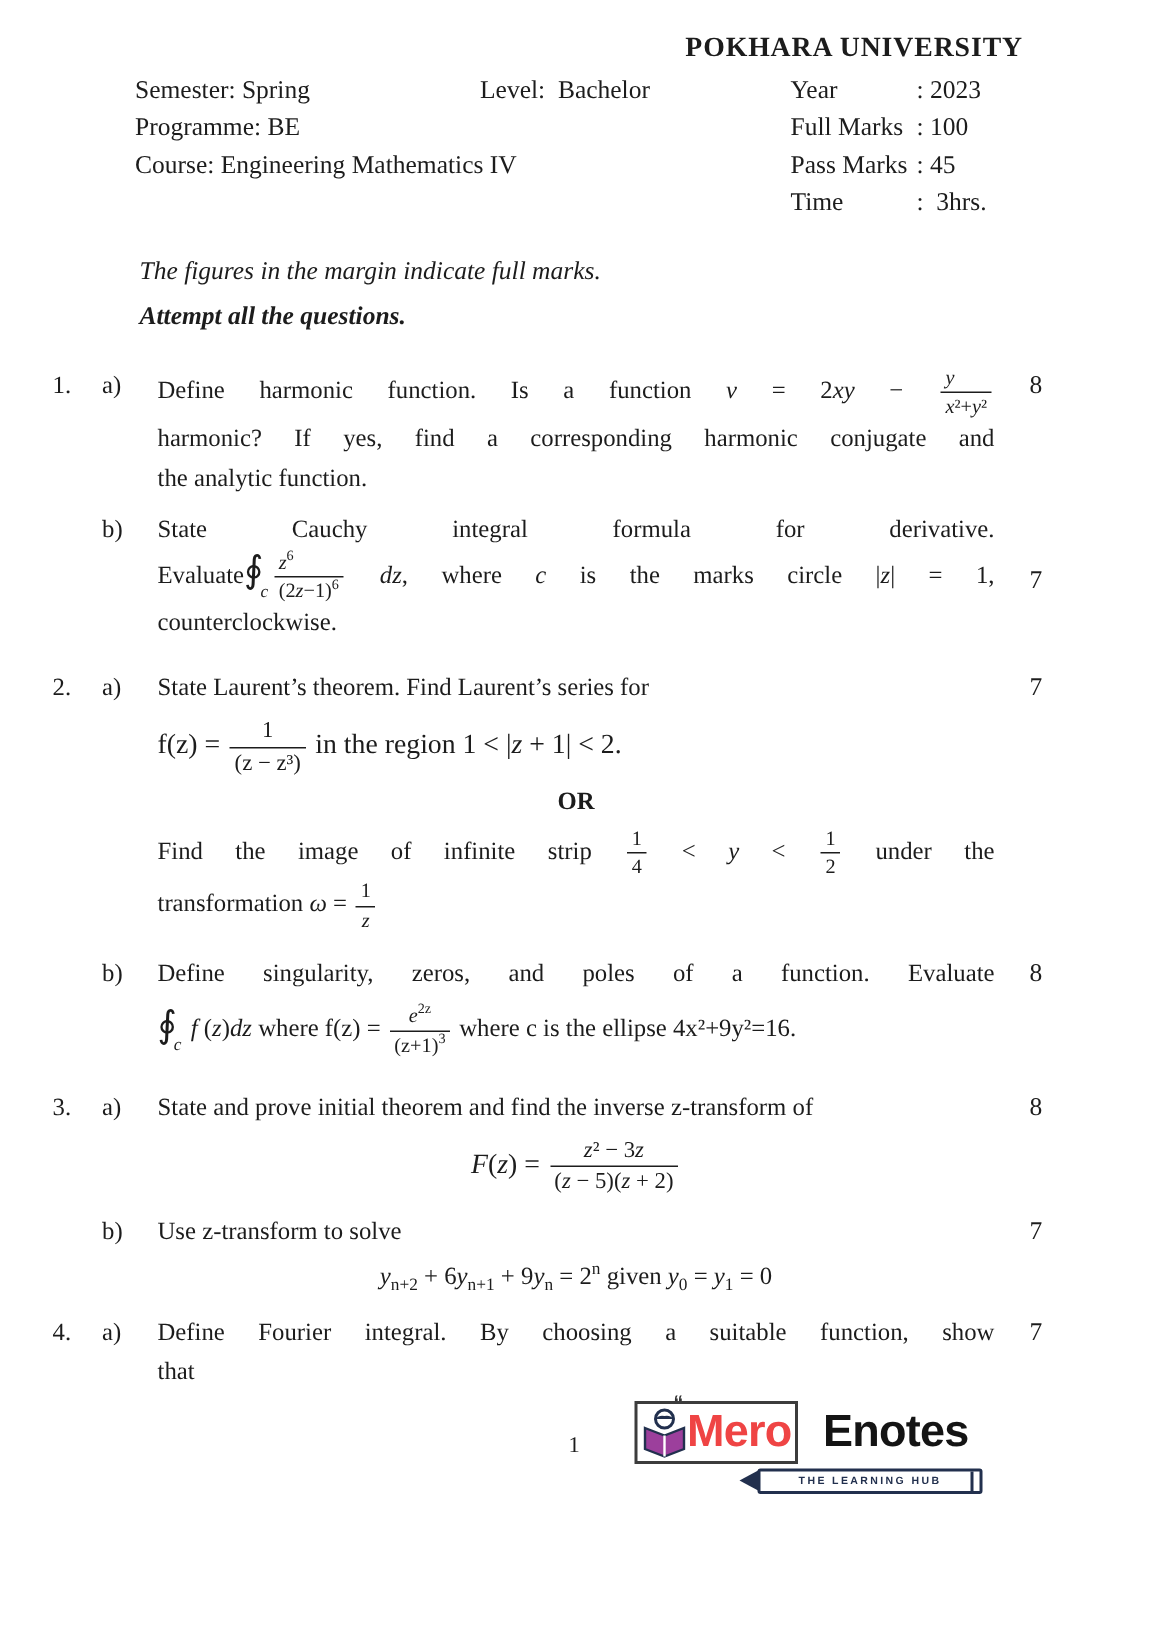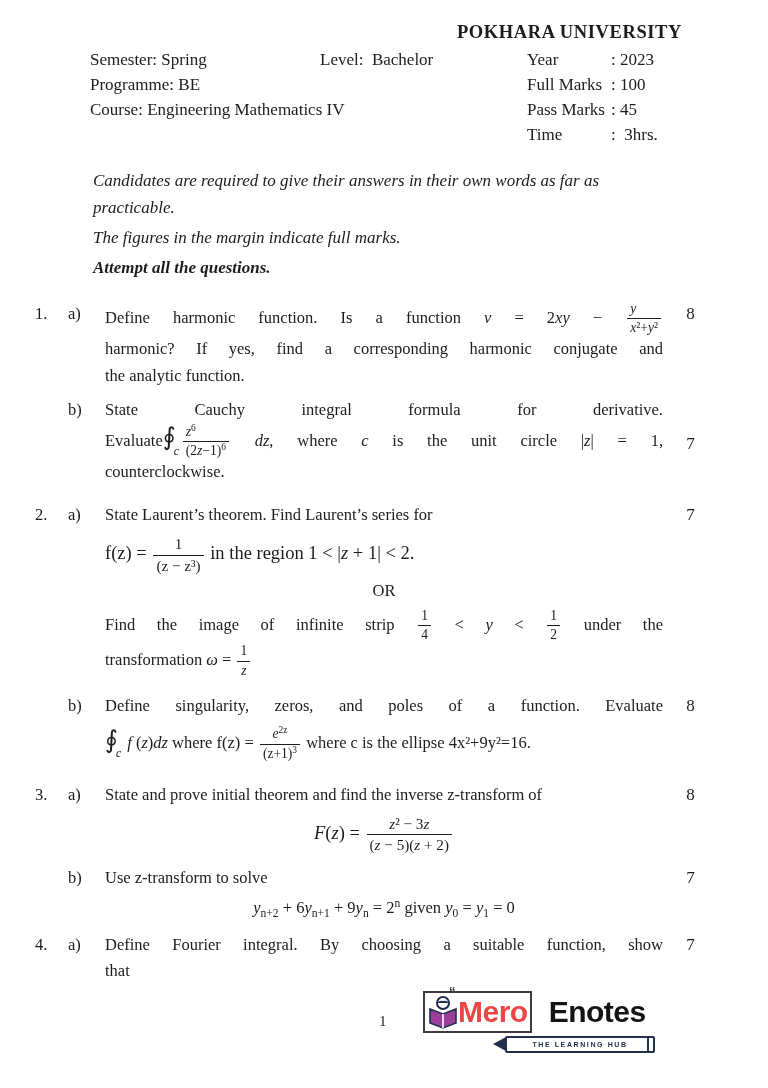--- a/index.html
+++ b/index.html
@@ -27,21 +27,21 @@
   .qbody { min-width:0; }
   .qtext { line-height:26.5px; text-align:justify; }
   .spread { text-align:justify; text-align-last:justify; }
   .qmarks { text-align:center; font-size:17px; line-height:26.5px; }
   .qmarks.offset1 { padding-top:34px; }
   .mb8{margin-bottom:8px;} .mb14{margin-bottom:14px;} .mb16{margin-bottom:16px;}
   .mb6{margin-bottom:6px;} .mb10{margin-bottom:10px;} .mb4{margin-bottom:4px;}
   .eq { margin:7px 0 4px 0; line-height:1.2; }
   .eq-large { font-size:18.5px; }
   .eq-center { text-align:center; }
-  .or-row { text-align:center; font-weight:normal; margin:6px 0 7px 0; }
+  .or-row { text-align:center; font-weight:bold; margin:6px 0 7px 0; }
   
   i { font-style:italic; }
   sup, sub { font-size:.7em; line-height:0; }
   .frac { display:inline-flex; flex-direction:column; text-align:center;
           vertical-align:middle; font-size:.82em; line-height:1.2; margin:0 2px; }
   .frac .num { display:block; border-bottom:1.3px solid #1c1c1c; padding:0 3px 1px 3px; }
   .frac .den { display:block; padding:1px 3px 0 3px; }
   .bigop { display:inline-block; white-space:nowrap; }
   .opsym { font-size:1.5em; line-height:1; font-family:"DejaVu Serif","DejaVu Sans",serif; }
   .bigop sub { position:relative; top:5px; left:-2px; font-style:italic; }
@@ -88,21 +88,20 @@
       </div>
       <div class="meta-row">
         <span></span>
         <span></span>
         <span class="meta-right"><span class="lbl">Time</span><span>:  3hrs.</span></span>
       </div>
     </div>
   </div>
 
   <div class="instructions">
-    <p>Candidates are required to give their answers in their own words as far as practicable.</p>
     <p>The figures in the margin indicate full marks.</p>
     <p class="strong">Attempt all the questions.</p>
   </div>
 
   <div class="questions">
 
     <div class="qrow mb8">
       <span class="qnum">1.</span>
       <span class="qletter">a)</span>
       <div class="qbody">
@@ -117,21 +116,21 @@
     </div>
 
     <div class="qrow mb16">
       <span class="qnum"></span>
       <span class="qletter">b)</span>
       <div class="qbody">
         <div class="qtext spread">State Cauchy integral formula for derivative.</div>
         <div class="qtext spread"><span>Evaluate</span><span class="bigop"><span class="opsym">∮</span><sub>c</sub></span><span class="frac">
               <span class="num"><i>z</i><sup>6</sup></span>
               <span class="den"><span>(2</span><i>z</i><span>−1)</span><sup>6</sup></span>
-            </span><span> </span><i>dz</i><span>, where </span><i>c</i><span> is the unit circle |</span><i>z</i><span>| = 1,</span></div>
+            </span><span> </span><i>dz</i><span>, where </span><i>c</i><span> is the marks circle |</span><i>z</i><span>| = 1,</span></div>
         <div class="qtext">counterclockwise.</div>
       </div>
       <span class="qmarks offset1">7</span>
     </div>
 
     <div class="qrow mb14">
       <span class="qnum">2.</span>
       <span class="qletter">a)</span>
       <div class="qbody">
         <div class="qtext">State Laurent’s theorem. Find Laurent’s series for</div>

